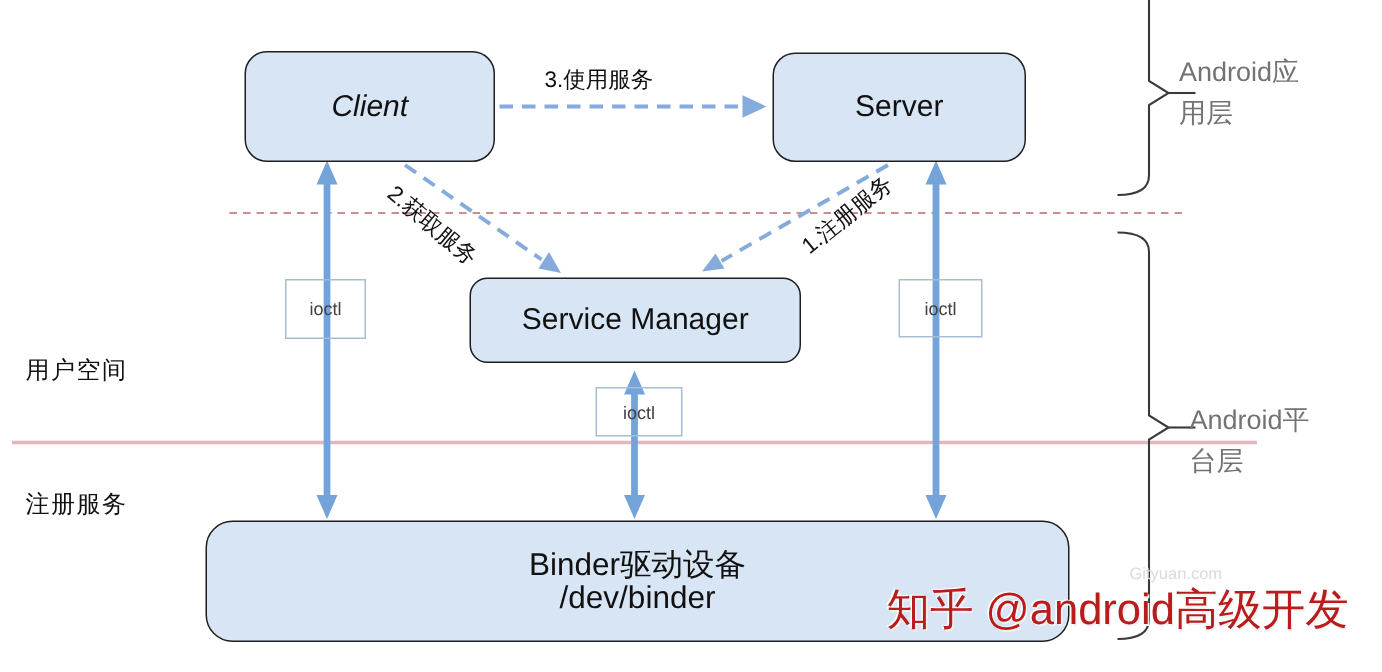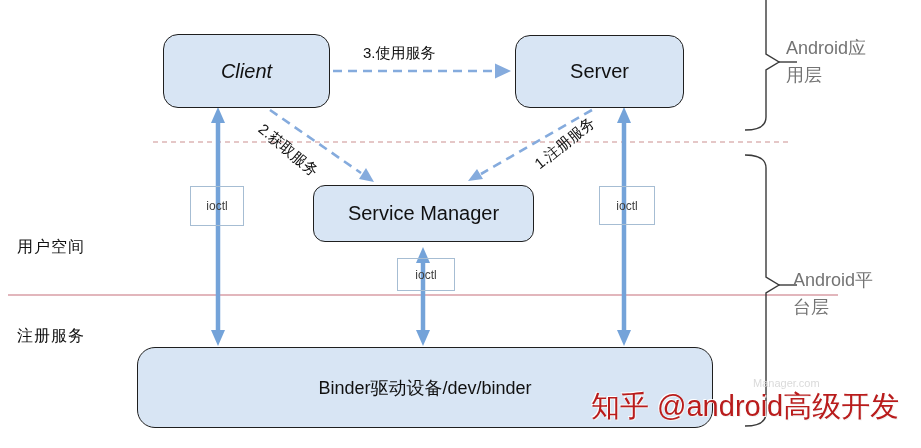--- a/index.html
+++ b/index.html
@@ -23,21 +23,21 @@
     position:absolute;background:var(--node-fill,#d8e5f4);
     border:1.5px solid var(--node-border,#1f1f1f);
     display:flex;align-items:center;justify-content:center;
     font-size:20px;color:#111;
   }
   .node.client{left:163px;top:34px;width:165px;height:72px;border-radius:15px;font-style:italic;}
   .node.server{left:515px;top:35px;width:167px;height:71px;border-radius:15px;}
   .node.sm{left:313px;top:185px;width:219px;height:55px;border-radius:12px;}
   .node.binder{
     left:137px;top:347px;width:574px;height:79px;border-radius:18px;
-    flex-direction:row;font-size:18px;line-height:22px;
+    flex-direction:column;font-size:21px;line-height:22px;
   }
 
   .ioctl{
     position:absolute;background:transparent;border:1px solid #a6bdd3;
     display:flex;align-items:center;justify-content:center;font-size:12px;color:#404040;
   }
   .ioctl.left{left:190px;top:186px;width:52px;height:38px;}
   .ioctl.right{left:599px;top:186px;width:54px;height:37px;}
   .ioctl.mid{left:397px;top:258px;width:56px;height:31px;}
 
@@ -142,16 +142,16 @@
   <div class="lbl use">3.使用服务</div>
   <div class="lbl get">2.获取服务</div>
   <div class="lbl reg">1.注册服务</div>
 
   <div class="lbl space user">用户空间</div>
   <div class="lbl space kernel">注册服务</div>
 
   <div class="layer app">Android应用层</div>
   <div class="layer platform">Android平台层</div>
 
-  <div class="wm-site">Manager.com</div>
+  <div class="wm-site">Gityuan.com</div>
   <div class="wm-zhihu">知乎 @android高级开发</div>
 
 </div>
 
 </body></html>

